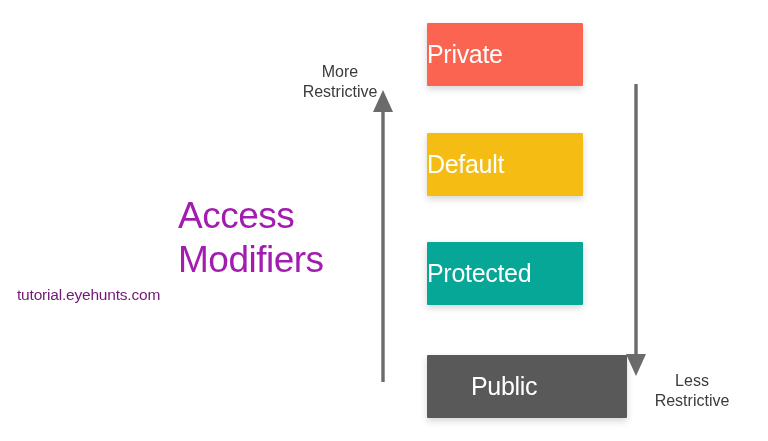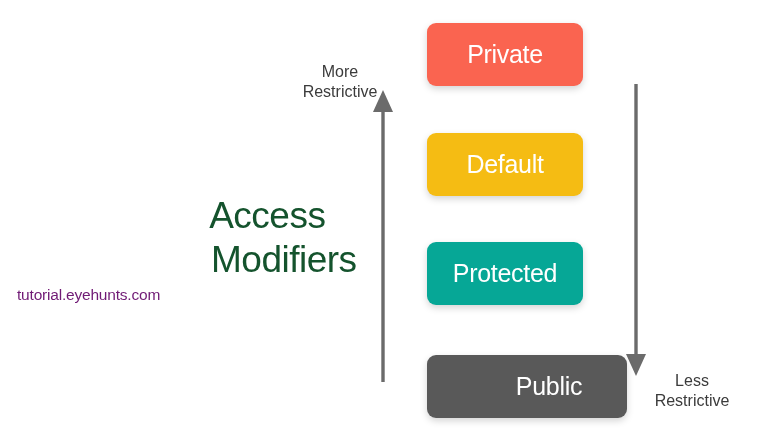--- a/index.html
+++ b/index.html
@@ -44,26 +44,25 @@
     color: #701a75;
     letter-spacing: -0.2px;
     white-space: nowrap;
   }
   #brand-title {
     position: absolute;
     left: 164px;
     top: 26px;
     font-size: 37px;
     line-height: 44px;
-    color: #14532d;
+    color: #a21caf;
     letter-spacing: -0.5px;
     white-space: nowrap;
-    text-align: center;
   }
-  #brand-title .line2 { display: block; margin-left: 33px; }
+  #brand-title .line2 { display: block; }
 
   
   .arrow-svg { position: absolute; }
   #arrow-up-wrap   { left: 362px; top: 88px;  width: 42px; height: 294px; }
   #arrow-down-wrap { left: 615px; top: 84px;  width: 42px; height: 294px; }
 
   
   .axis-caption {
     position: absolute;
     font-size: 16px;
@@ -75,24 +74,24 @@
   #caption-more { left: 288px; top: 33px;  width: 104px; margin-top: 29px; }
   #caption-less { left: 640px; top: 371px; width: 104px; }
   .axis-caption span { display: block; }
 
   
   .modifier-box {
     position: absolute;
     left: 427px;
     width: 156px;
     height: 63px;
-    border-radius: 9px;
+    border-radius: 1px;
     display: flex;
     align-items: center;
-    justify-content: center;
+    justify-content: flex-start;
     box-shadow: 0 3px 7px rgba(0,0,0,0.17);
   }
   .modifier-label {
     font-size: 25px;
     color: #ffffff;
     letter-spacing: -0.3px;
     white-space: nowrap;
   }
   #box-0 { top: 23px;  }
   #box-1 { top: 133px; }

